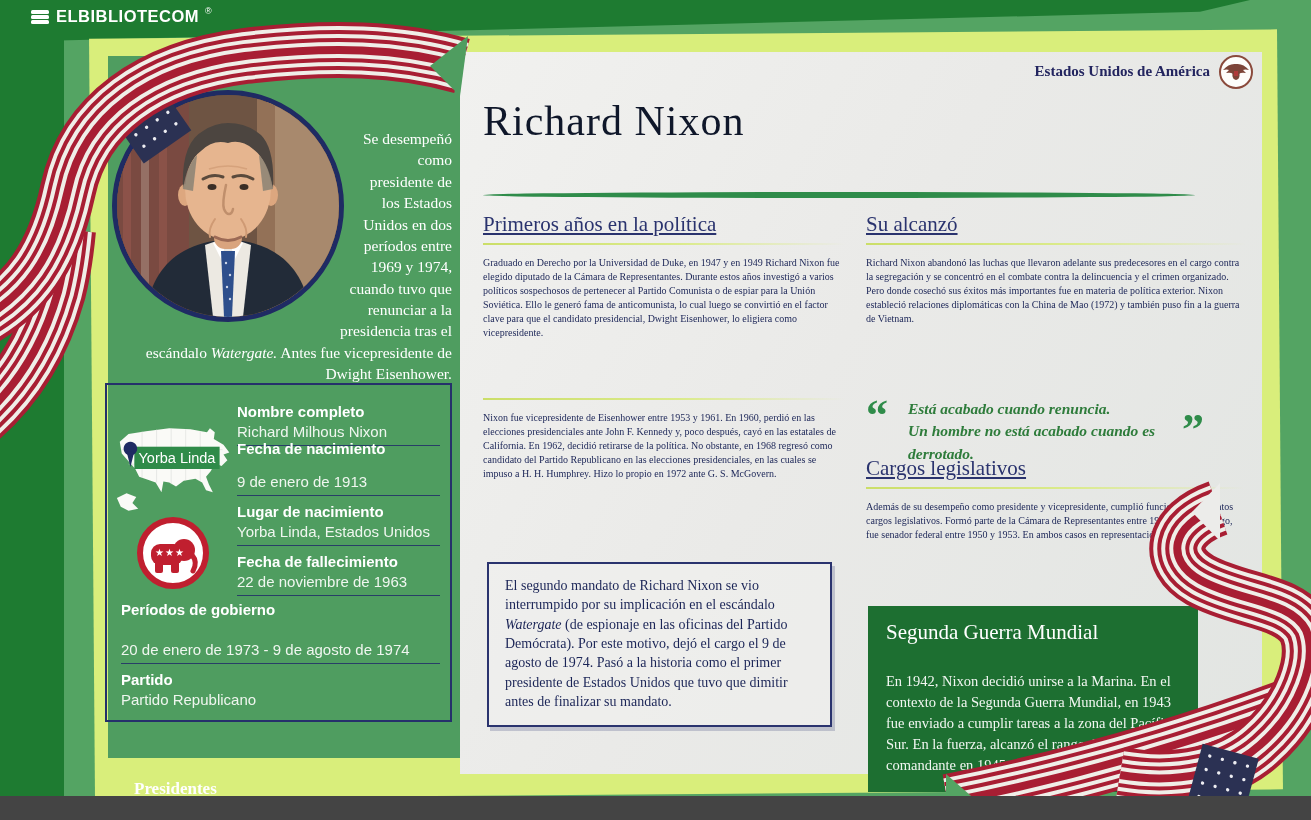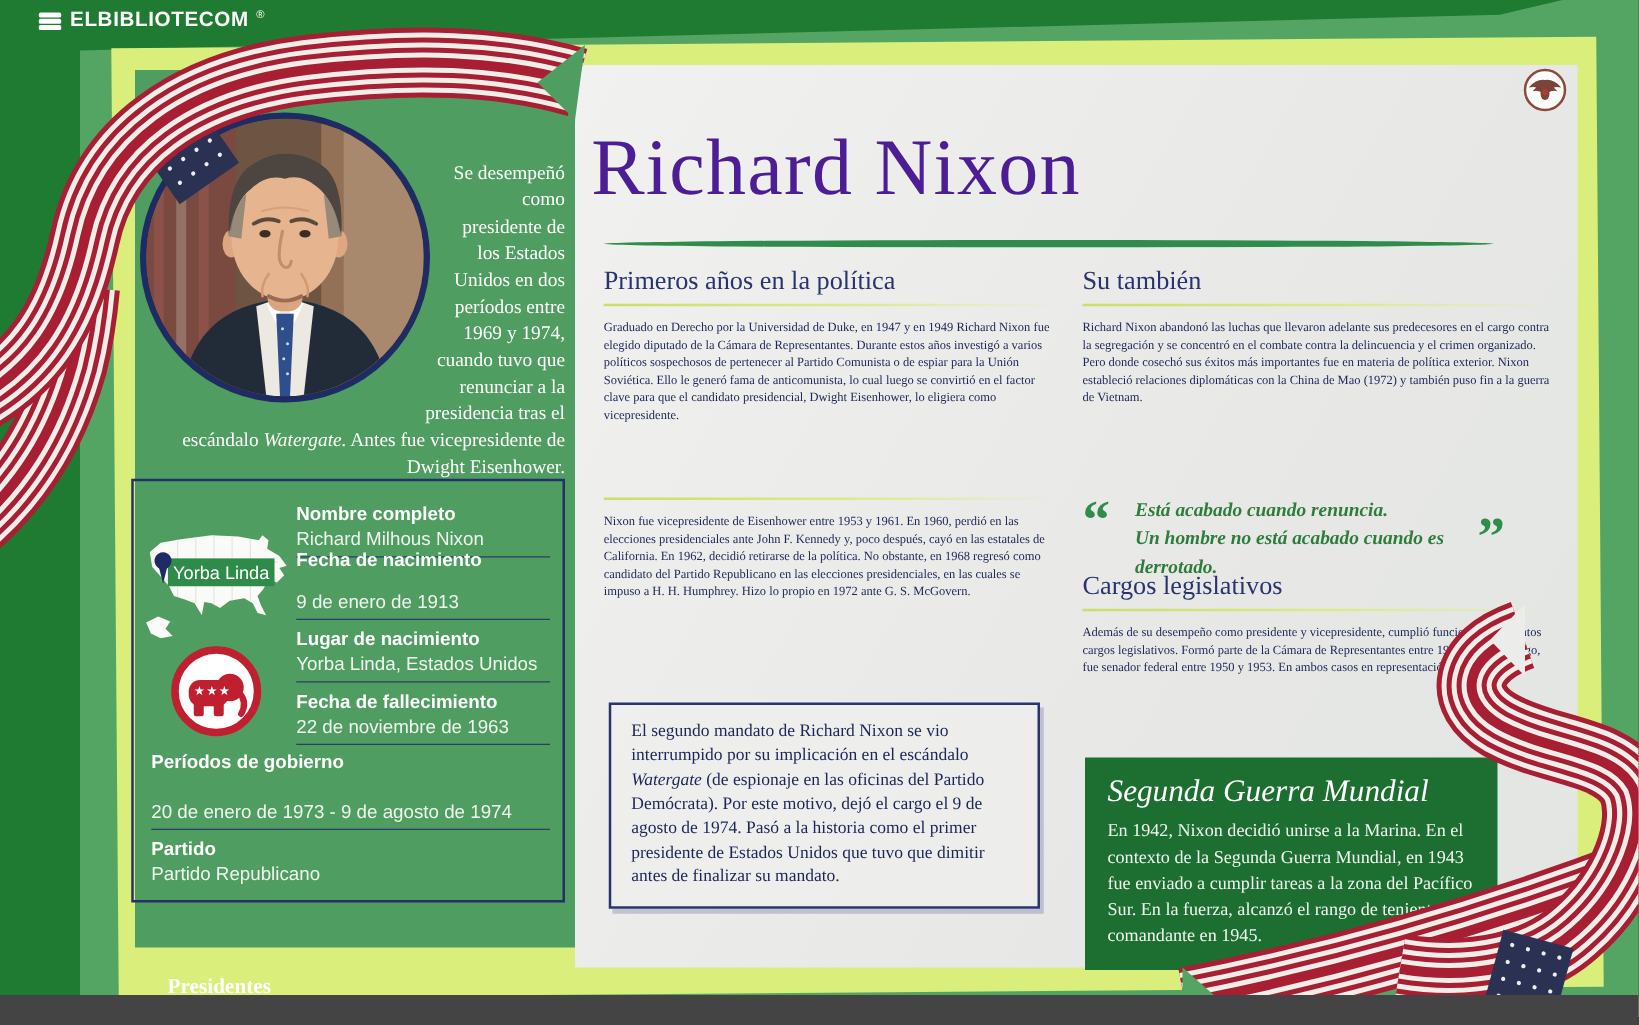--- a/index.html
+++ b/index.html
@@ -47,26 +47,26 @@
   .info-card { left:105px; top:383px; width:347px; height:339px; border:2px solid #25306B; z-index:4;
                font-family:"Liberation Sans", sans-serif; color:#fff; }
   .f-label { position:absolute; font-weight:bold; font-size:15px; color:#fff; white-space:nowrap; }
   .f-value { position:absolute; font-size:15px; color:#EFF6EF; white-space:nowrap; }
   .f-div   { position:absolute; height:0; border-top:1px solid rgba(33,46,105,0.85); }
 
   
   .country { left:900px; top:63px; width:310px; text-align:right; color:#23255F;
              font-weight:bold; font-size:15px; z-index:4; }
   .seal { left:1218px; top:54px; z-index:4; }
-  .main-title { left:473px; top:96px; font-size:64px; color:#4c1d95; letter-spacing:1px; z-index:4; line-height:1.2; }
+  .main-title { left:483px; top:96px; font-size:42px; color:#0f172a; letter-spacing:1px; z-index:4; line-height:1.2; }
   .title-rule { left:483px; top:192px; width:712px; height:6px; background:#2F8C4A;
                 clip-path:ellipse(50% 50% at 50% 50%); z-index:4; }
 
   .section { z-index:4; }
-  .section h2 { font-size:21px; font-weight:normal; color:#2A336E; }
+  .section h2 { font-size:21px; font-weight:normal; color:#2A336E;text-decoration:underline; }
   .h-rule { height:2px; margin:6px 0 11px 0;
             background:linear-gradient(90deg,#CBDE68 0%, #DBEB8C 55%, rgba(219,235,140,0) 100%); }
   .section p { font-size:10px; line-height:1.4; color:#1B2557; }
 
   .sec-primeros { left:483px; top:212px; width:362px; }
   .sec-llegada  { left:483px; top:392px; width:362px; }
   .sec-gestion  { left:866px; top:212px; width:380px; }
   .sec-cargos   { left:866px; top:456px; width:378px; }
 
   .wg-box { left:487px; top:562px; width:345px; border:2px solid #2A336E; padding:12px 16px 14px 16px;
@@ -75,21 +75,21 @@
   .wg-box p { font-size:14px; line-height:1.38; color:#1B2557; }
 
   .quote { left:866px; top:394px; width:382px; z-index:4; }
   .q-open, .q-close { font-size:44px; font-weight:bold; color:#2F8C4A; line-height:0.8; font-family:"Liberation Serif", serif; }
   .q-open { position:absolute; left:0; top:4px; }
   .q-close { position:absolute; right:44px; top:18px; }
   .q-lines { padding:4px 78px 0 42px; font-size:15.5px; font-weight:bold; font-style:italic;
              color:#2E7C3B; line-height:1.45; }
 
   .sgm-box { left:868px; top:606px; width:330px; background:#1D6F31; padding:14px 18px 16px 18px; z-index:4; }
-  .sgm-box h2 { color:#fff; font-size:25px; font-weight:normal; margin-bottom:7px;font-style:italic; }
+  .sgm-box h2 { color:#fff; font-size:21px; font-weight:normal; margin-bottom:26px; }
   .sgm-box p { color:#F2F7F2; font-size:14.5px; line-height:1.45; }
 
   .ribbon { z-index:6; pointer-events:none; }
   .ribbon-a { left:0; top:0; }
   .ribbon-b { left:870px; top:450px; }
 
   .italic { font-style:italic; }
 </style>
 </head>
 <body>
@@ -202,20 +202,21 @@
   <div class="abs logo">
     <svg width="20" height="16" viewBox="0 0 20 16">
       <rect x="1" y="1" width="18" height="4" rx="1.5" fill="#fff"></rect>
       <rect x="1" y="6" width="18" height="4" rx="1.5" fill="#fff"></rect>
       <rect x="1" y="11" width="18" height="4" rx="1.5" fill="#fff"></rect>
     </svg>
     <span class="logo-text">ELBIBLIOTECOM</span>
     <span class="logo-reg">®</span>
   </div>
 
+  <div class="abs country">Estados Unidos de América</div>
   <svg class="abs seal" width="36" height="36" viewBox="0 0 36 36">
     <circle cx="18" cy="18" r="16" fill="#FDFDFB" stroke="#8A4A3C" stroke-width="2"></circle>
     <path d="M5,16 q6,-7 13,-6 q7,-1 13,6 q-4,-1 -6,0 l3,3 q-5,-1 -7,1 l-3,-2 -3,2 q-2,-2 -7,-1 l3,-3 q-2,-1 -6,0 z" fill="#7C4438"></path>
     <ellipse cx="18" cy="21" rx="3.6" ry="5" fill="#7C4438"></ellipse>
     <rect x="16" y="17" width="4" height="5" fill="#B03A3A"></rect>
   </svg>
 
   <div class="abs photo">
     <svg width="222" height="222" viewBox="0 0 222 222">
       <rect width="222" height="222" fill="#6e5443"></rect>
@@ -324,21 +325,21 @@
   <div class="abs section sec-llegada">
     <div class="h-rule"></div>
     <p>Nixon fue vicepresidente de Eisenhower entre 1953 y 1961. En 1960, perdió en las elecciones presidenciales ante John F. Kennedy y, poco después, cayó en las estatales de California. En 1962, decidió retirarse de la política. No obstante, en 1968 regresó como candidato del Partido Republicano en las elecciones presidenciales, en las cuales se impuso a H. H. Humphrey. Hizo lo propio en 1972 ante G. S. McGovern.</p>
   </div>
 
   <div class="abs wg-box">
     <p><span>El segundo mandato de Richard Nixon se vio interrumpido por su implicación en el escándalo </span><span class="italic">Watergate</span><span> (de espionaje en las oficinas del Partido Demócrata). Por este motivo, dejó el cargo el 9 de agosto de 1974. Pasó a la historia como el primer presidente de Estados Unidos que tuvo que dimitir antes de finalizar su mandato.</span></p>
   </div>
 
   <div class="abs section sec-gestion">
-    <h2>Su también</h2>
+    <h2>Su alcanzó</h2>
     <div class="h-rule"></div>
     <p>Richard Nixon abandonó las luchas que llevaron adelante sus predecesores en el cargo contra la segregación y se concentró en el combate contra la delincuencia y el crimen organizado. Pero donde cosechó sus éxitos más importantes fue en materia de política exterior. Nixon estableció relaciones diplomáticas con la China de Mao (1972) y también puso fin a la guerra de Vietnam.</p>
   </div>
 
   <div class="abs quote">
     <span class="q-open">“</span>
     <div class="q-lines">
       <div>Está acabado cuando renuncia.</div>
       <div>Un hombre no está acabado cuando es derrotado.</div>
     </div>

